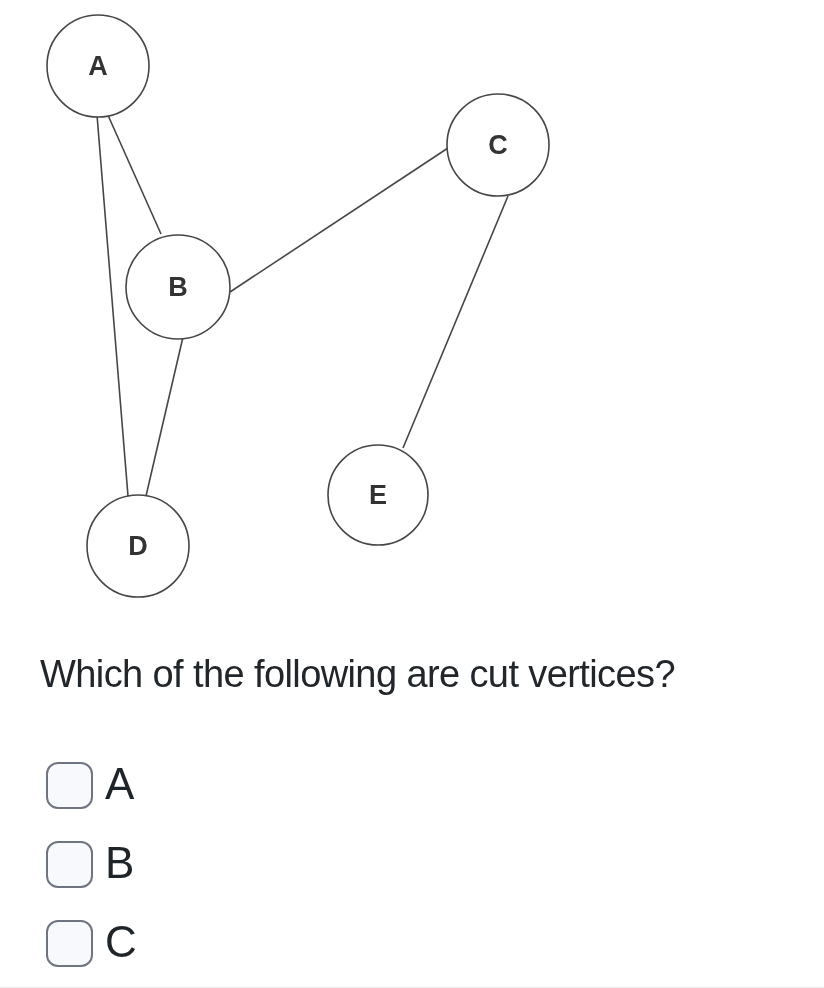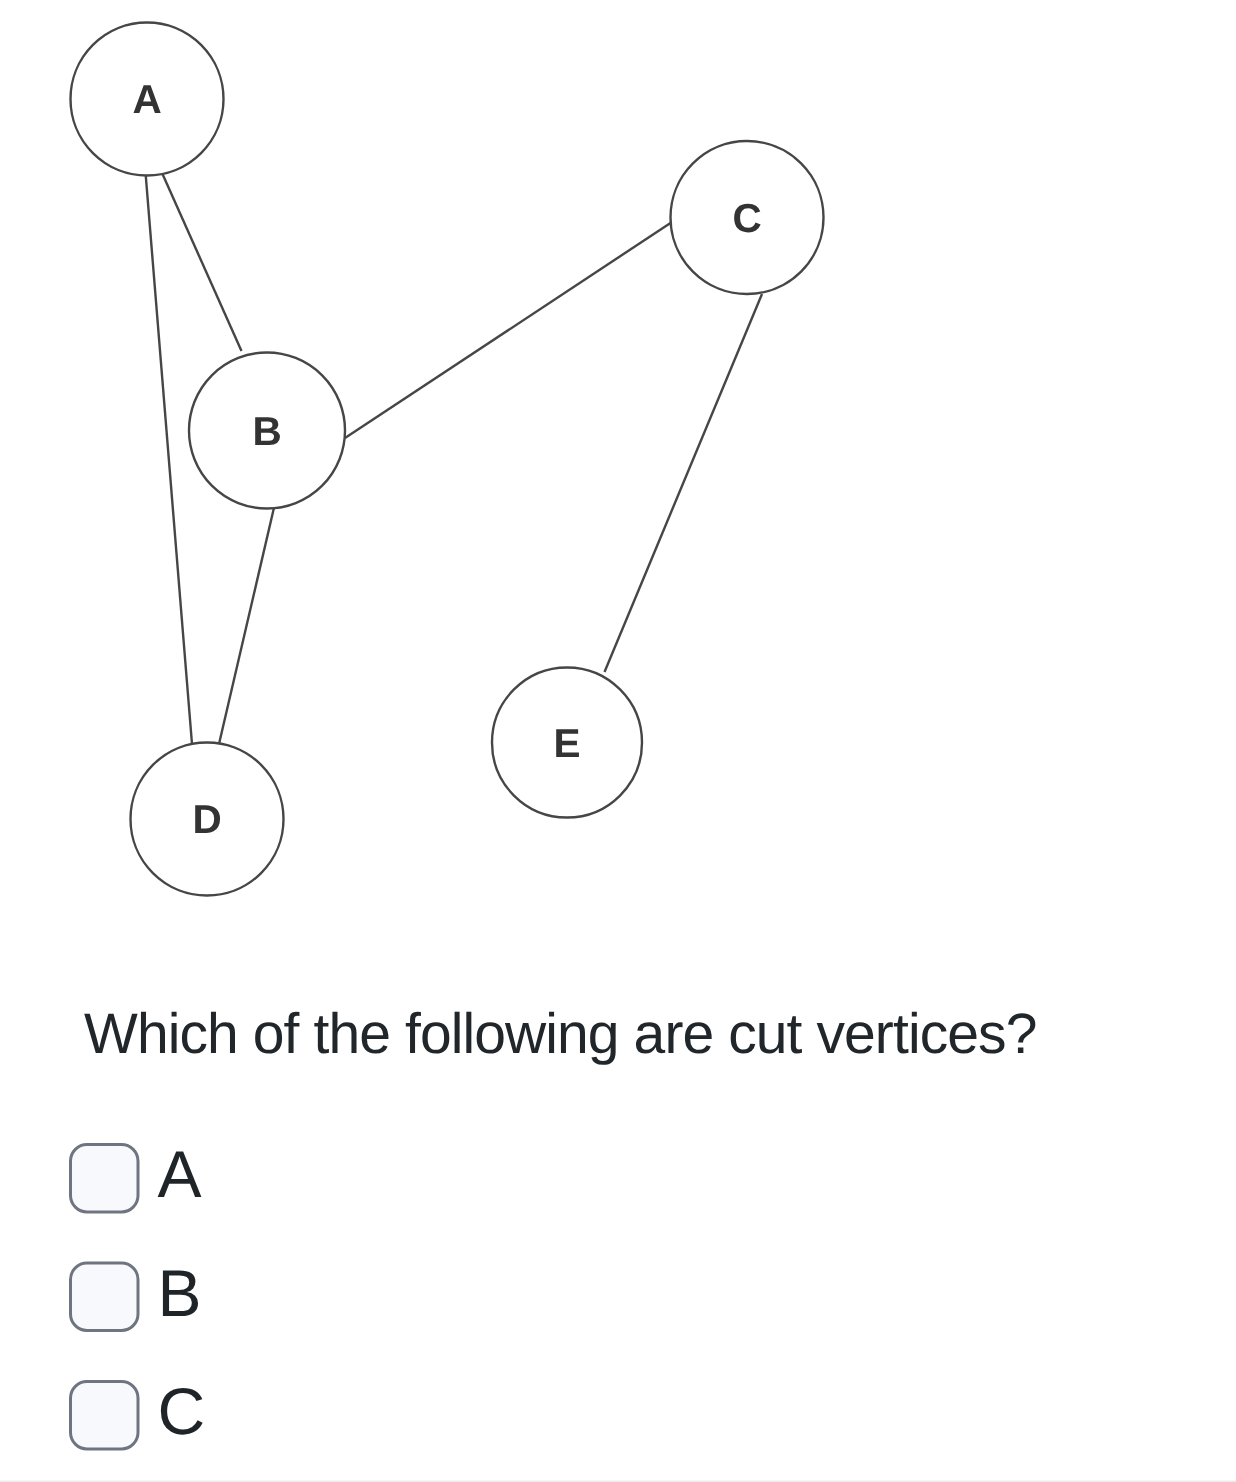--- a/index.html
+++ b/index.html
@@ -26,21 +26,21 @@
   .graph-figure svg text {
     font-family: "Liberation Sans", sans-serif;
     font-size: 27px;
     font-weight: 700;
     fill: #333333;
   }
   .question {
     position: absolute;
     left: 40px;
     top: 653px;
-    margin: 16px;
+    margin: 0;
     font-size: 38px;
     font-weight: 400;
     letter-spacing: -0.6px;
     color: #21262b;
     white-space: nowrap;
   }
   .options {
     position: absolute;
     left: 46px;
     top: 762px;

